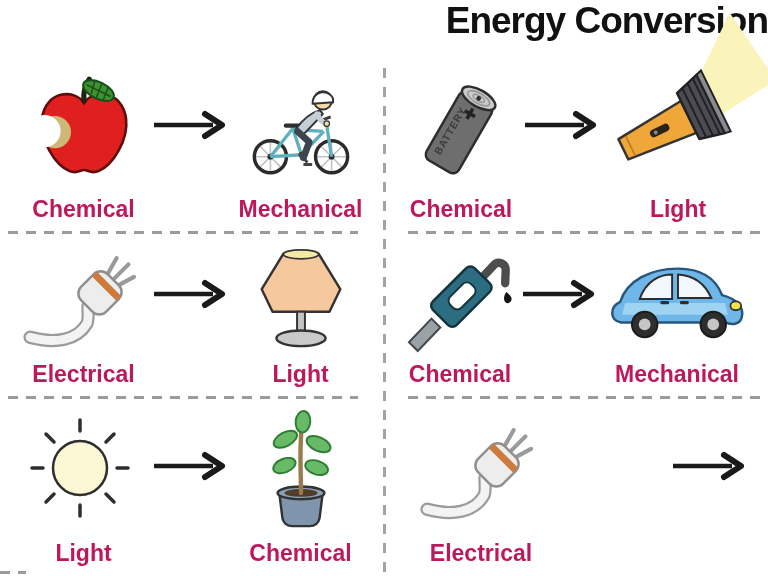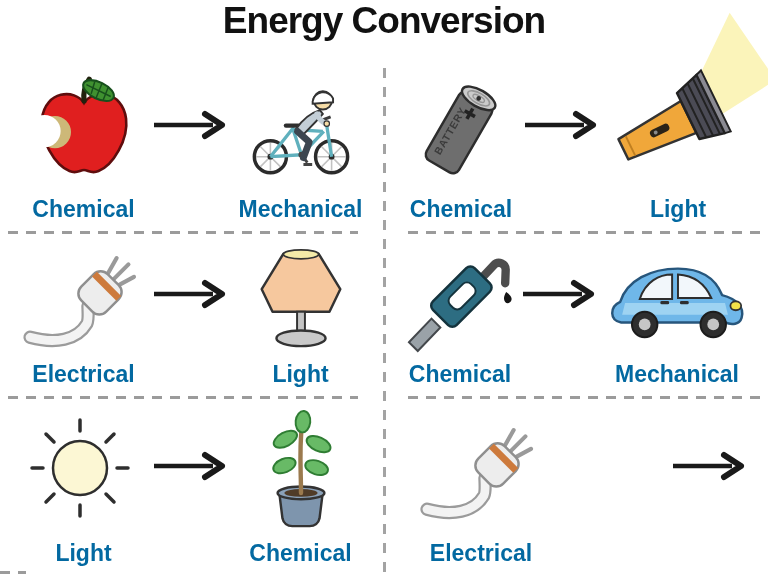--- a/index.html
+++ b/index.html
@@ -1,28 +1,28 @@
 <!DOCTYPE html>
 <html><head>
 <meta charset="utf-8">
 <style>
   html,body{margin:0;padding:0;background:#fff;}
   .stage{position:relative;width:768px;height:576px;background:#ffffff;overflow:hidden;
          font-family:"Liberation Sans",sans-serif;}
-  .title{position:absolute;top:0;left:0;right:0;text-align:center;
+  .title{position:absolute;top:0;left:0;right:0;text-align:right;
          font-size:37px;font-weight:800;letter-spacing:-1px;color:#111;}
   .grid{position:absolute;top:60px;left:0;width:768px;height:516px;
         display:grid;grid-template-columns:384px 384px;grid-template-rows:172px 165px 179px;}
   .panel{display:flex;align-items:stretch;justify-content:space-between;
          padding:4px 16px 0 16px;box-sizing:border-box;}
   .cell{width:162px;display:flex;flex-direction:column;align-items:center;
         justify-content:flex-end;padding-bottom:8px;box-sizing:border-box;}
   .iconbox{flex:1;display:flex;align-items:center;justify-content:center;}
   .iconbox svg{overflow:visible;}
-  .label{font-size:23px;font-weight:700;color:#0369a1;line-height:30px;white-space:nowrap;}
+  .label{font-size:23px;font-weight:700;color:#be185d;line-height:30px;white-space:nowrap;}
   .arrowbox{align-self:center;margin-bottom:42px;}
   .vdiv{position:absolute;left:383px;top:68px;width:3px;height:504px;
         background:repeating-linear-gradient(180deg,#a3a3a3 0 10px,transparent 10px 19px);}
   .hdiv{position:absolute;height:3px;
         background:repeating-linear-gradient(90deg,#9b9b9b 0 10px,transparent 10px 18px);}
   .h1l{top:231px;left:8px;width:350px;}
   .h1r{top:231px;left:408px;width:352px;}
   .h2l{top:396px;left:8px;width:350px;}
   .h2r{top:396px;left:408px;width:352px;}
   .hstub{top:571px;left:0;width:26px;}

